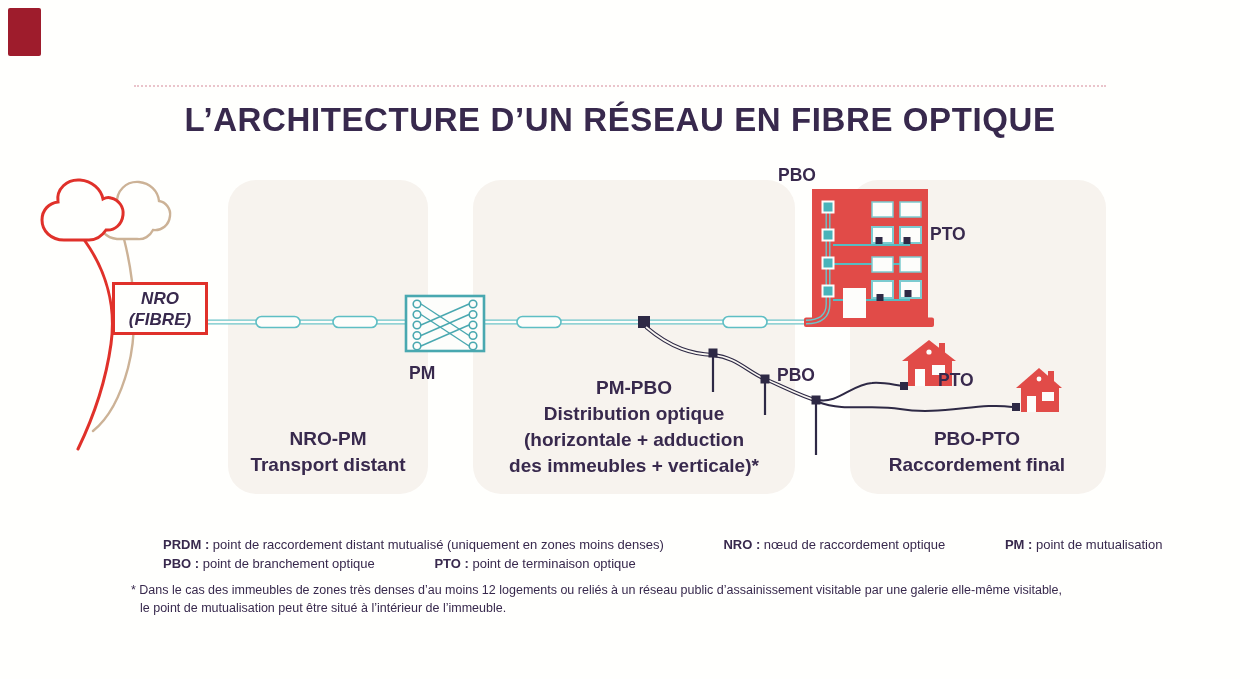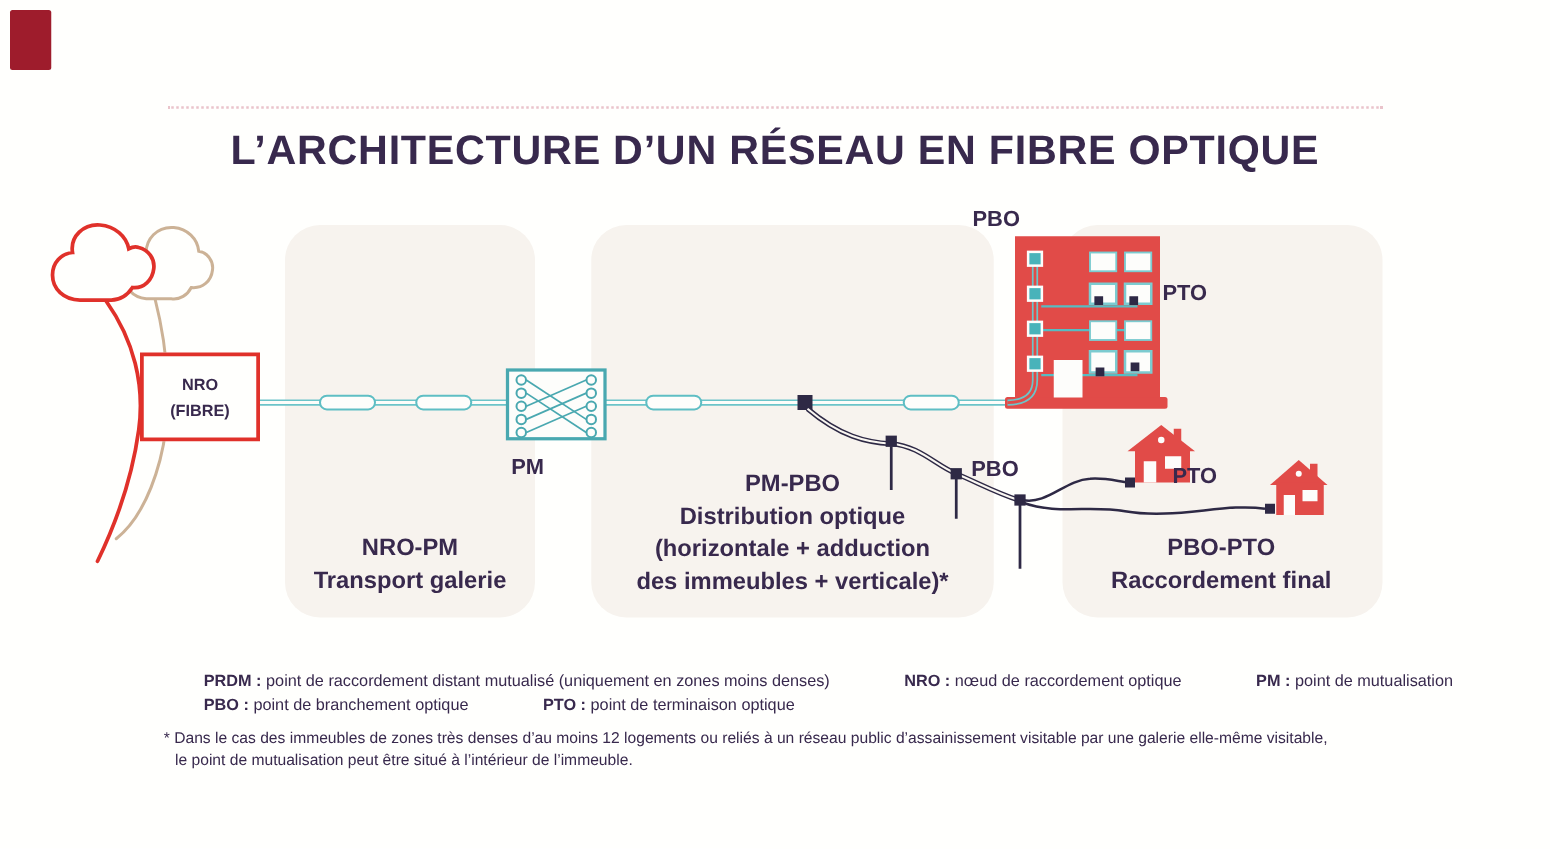--- a/index.html
+++ b/index.html
@@ -13,23 +13,23 @@
     position:absolute;left:0;top:101px;width:1240px;margin:0;text-align:center;
     font-size:33px;font-weight:bold;letter-spacing:0.6px;color:#38294d;
   }
   .panel{position:absolute;top:180px;height:314px;background:#f7f3ee;border-radius:28px;}
   .p1{left:228px;width:200px;}
   .p2{left:473px;width:322px;}
   .p3{left:850px;width:256px;}
   svg.art{position:absolute;left:0;top:0;z-index:1;}
   .lbl{position:absolute;z-index:2;font-weight:bold;font-size:17.5px;color:#38294d;}
   .nro-box{
-    position:absolute;z-index:2;left:112px;top:282px;width:96px;height:71px;box-sizing:border-box;
+    position:absolute;z-index:2;left:112px;top:282px;width:96px;height:53px;box-sizing:border-box;
     background:#fffffd;border:3px solid #e0312a;display:flex;flex-direction:column;
-    align-items:center;justify-content:center;font-weight:bold;font-size:13px;line-height:21px;color:#38294d;
+    align-items:center;justify-content:center;font-weight:bold;font-size:17px;line-height:21px;color:#38294d;font-style:italic;
   }
   .seclabel{position:absolute;z-index:2;width:300px;text-align:center;font-weight:bold;font-size:19px;line-height:26px;color:#38294d;}
   .s1{left:178px;top:426px;}
   .s2{left:484px;top:375px;}
   .s3{left:827px;top:426px;}
   .legend{position:absolute;z-index:2;left:131px;top:535px;font-size:13px;line-height:19px;color:#38294d;}
   .legend .pair{display:inline-block;margin-right:24px;white-space:nowrap;}
   .legend .term{font-weight:bold;margin-left:32px;}
   .footnote{position:absolute;z-index:2;left:131px;top:581px;font-size:12.5px;line-height:18px;color:#38294d;}
   .footnote .fl2{padding-left:9px;}
@@ -185,21 +185,21 @@
   </div>
 
   <div class="lbl" style="left:409px;top:363px;width:80px;">PM</div>
   <div class="lbl" style="left:778px;top:165px;width:80px;">PBO</div>
   <div class="lbl" style="left:930px;top:224px;width:80px;">PTO</div>
   <div class="lbl" style="left:777px;top:365px;width:80px;">PBO</div>
   <div class="lbl" style="left:938px;top:370px;width:80px;">PTO</div>
 
   <div class="seclabel s1">
     <div>NRO-PM</div>
-    <div>Transport galerie</div>
+    <div>Transport distant</div>
   </div>
   <div class="seclabel s2">
     <div>PM-PBO</div>
     <div>Distribution optique</div>
     <div>(horizontale + adduction</div>
     <div>des immeubles + verticale)*</div>
   </div>
   <div class="seclabel s3">
     <div>PBO-PTO</div>
     <div>Raccordement final</div>

